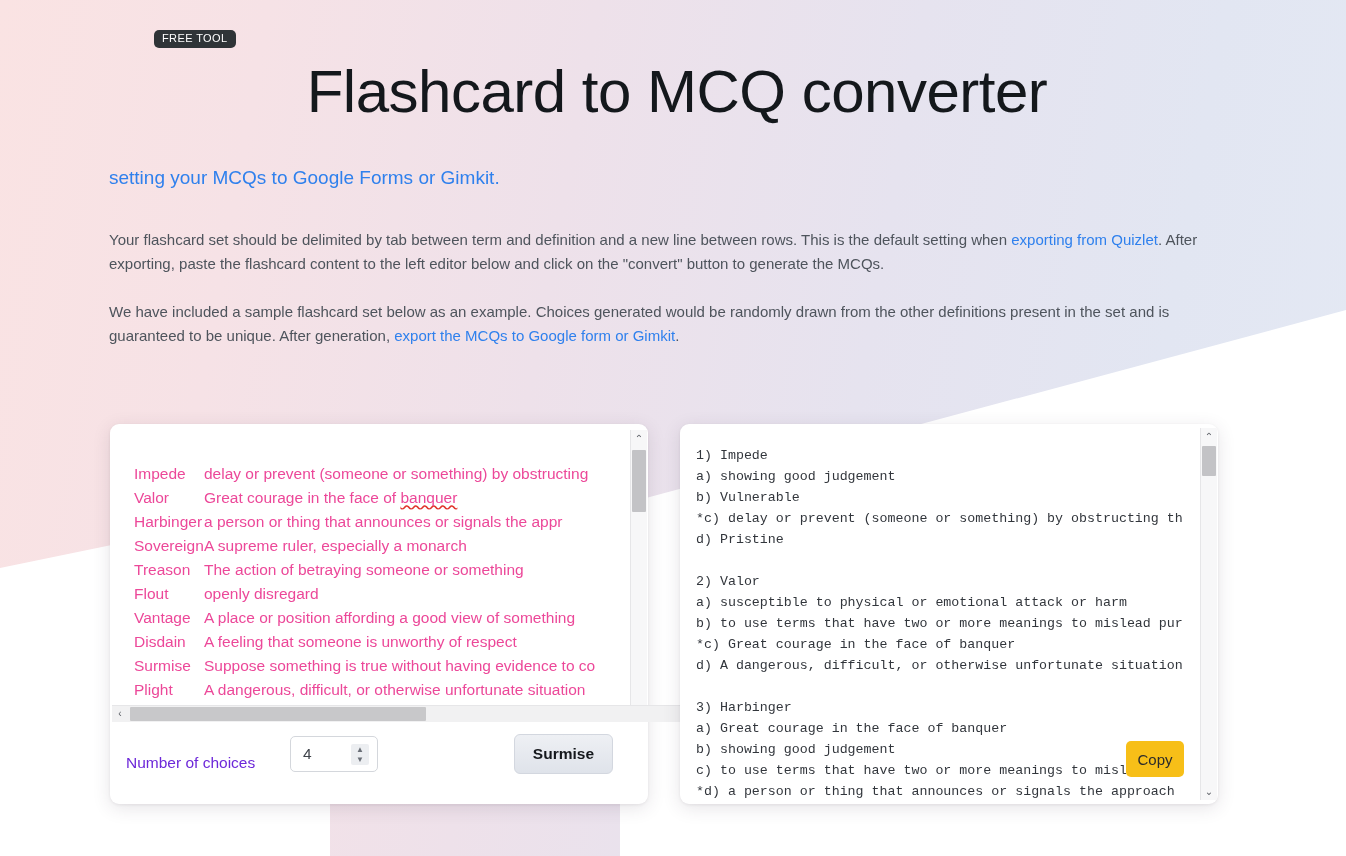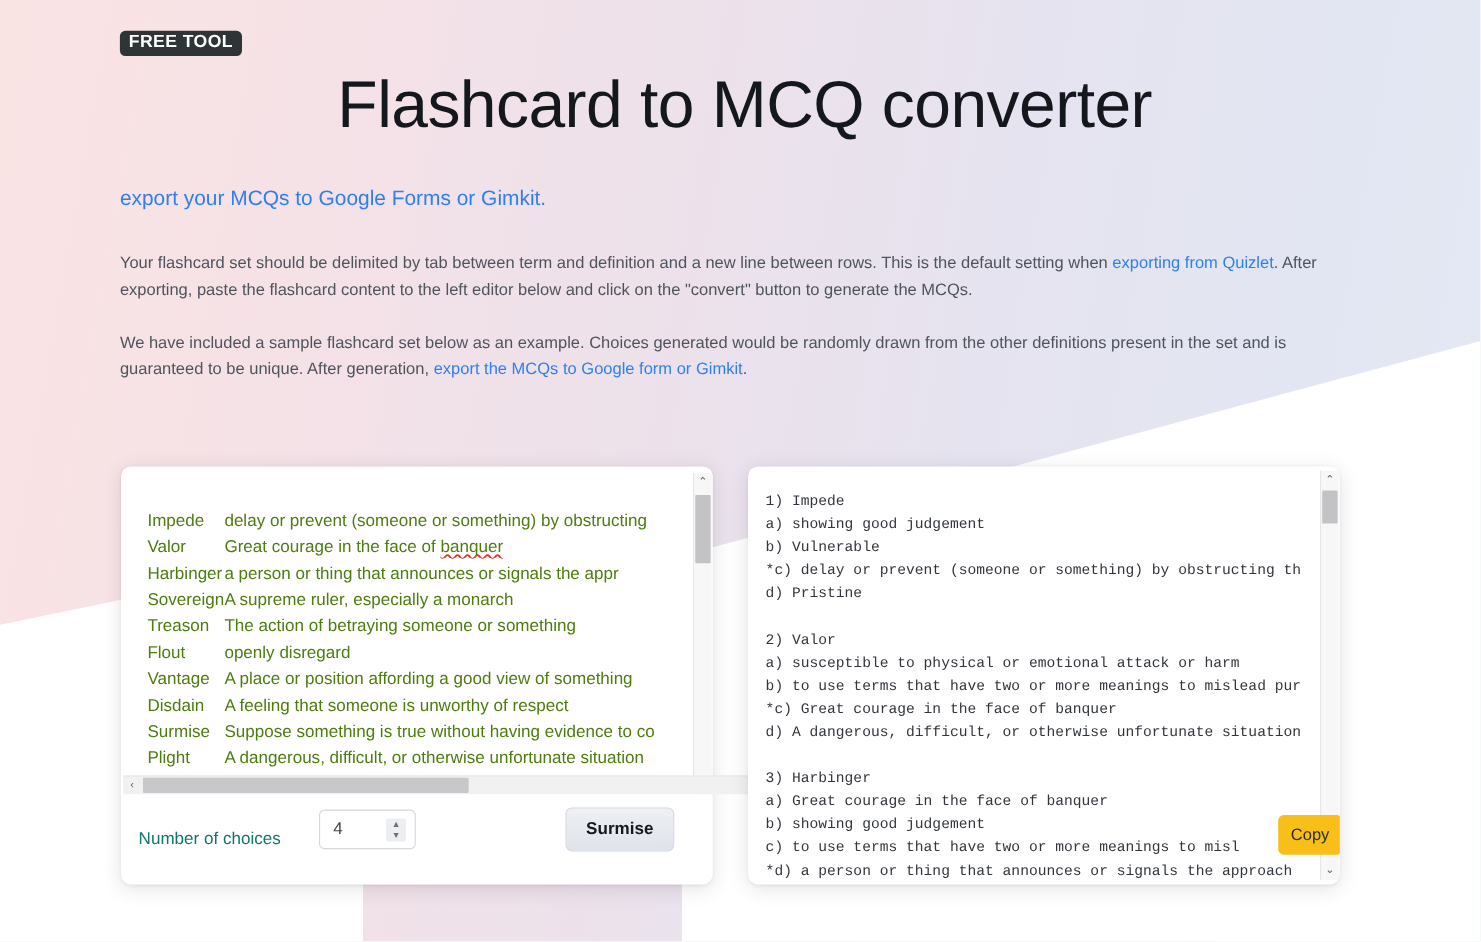--- a/index.html
+++ b/index.html
@@ -62,26 +62,27 @@
   #header {
     position: absolute;
     left: 109px;
     top: 28px;
     width: 1140px;
   }
   .badge {
     display: inline-block;
     background: #2f3437;
     color: #ffffff;
-    font-size: 16px;
-    font-weight: bold;
+    font-size: 11px;
+    font-weight: normal;
     letter-spacing: 0.4px;
     padding: 3px 8px 4px 8px;
     border-radius: 5px;
     line-height: 1;
+    margin-left: 45px;
   }
   h1.page-title {
     margin: 10px 0 0 -4px;
     font-size: 60px;
     font-weight: 400;
     color: #14181c;
     letter-spacing: -0.5px;
     line-height: 1.12;
     text-align: center;
   }
@@ -142,21 +143,21 @@
   }
   .editor-lines {
     position: absolute;
     left: 24px;
     top: 38px;
     width: 600px;
     white-space: pre;
     font-family: "Liberation Sans", sans-serif;
     font-size: 15.5px;
     line-height: 24px;
-    color: #4d7c0f;
+    color: #ec4899;
   }
   .misspell {
     text-decoration: underline wavy #e0342b;
     text-decoration-skip-ink: none;
   }
 
   
   .vscroll {
     position: absolute;
     top: 0;
@@ -225,21 +226,21 @@
     left: 0;
     bottom: 0;
     width: 538px;
     height: 80px;
   }
   #choices-label {
     position: absolute;
     left: 16px;
     top: 30px;
     font-size: 15.5px;
-    color: #0f766e;
+    color: #6d28d9;
   }
   #choices-input-wrap {
     position: absolute;
     left: 180px;
     top: 12px;
     width: 88px;
     height: 36px;
     border: 1px solid #d4d7dc;
     border-radius: 5px;
     background: #ffffff;
@@ -315,38 +316,37 @@
     width: 58px;
     height: 36px;
     background: #f7bf18;
     border: none;
     border-radius: 5px;
     color: #2b2b2b;
     font-size: 15px;
     font-family: "Liberation Sans", sans-serif;
     cursor: pointer;
     z-index: 5;
-    margin-left: 36px;
   }
 </style>
 </head>
 <body>
 
 <div id="bg-gradient"></div>
 <div id="bg-wedge-left"></div>
 <div id="bg-wedge-right"></div>
 
 <div id="page">
 
   <div id="header">
     <span class="badge">FREE TOOL</span>
     <h1 class="page-title">Flashcard to MCQ converter</h1>
     <div class="subtitle">
       <br>
-      <a class="link" href="#">export your MCQs to Google Forms or Gimkit.</a>
+      <a class="link" href="#">setting your MCQs to Google Forms or Gimkit.</a>
     </div>
   </div>
 
   <div id="intro">
     <p><span>Your flashcard set should be delimited by tab between term and definition and a new line between rows. This is the default setting when </span><a class="link" href="#">exporting from Quizlet</a><span>. After exporting, paste the flashcard content to the left editor below and click on the "convert" button to generate the MCQs.</span></p>
     <p><span>We have included a sample flashcard set below as an example. Choices generated would be randomly drawn from the other definitions present in the set and is guaranteed to be unique. After generation, </span><a class="link" href="#">export the MCQs to Google form or Gimkit</a><span>.</span></p>
   </div>
 
   <div id="panels">
 

